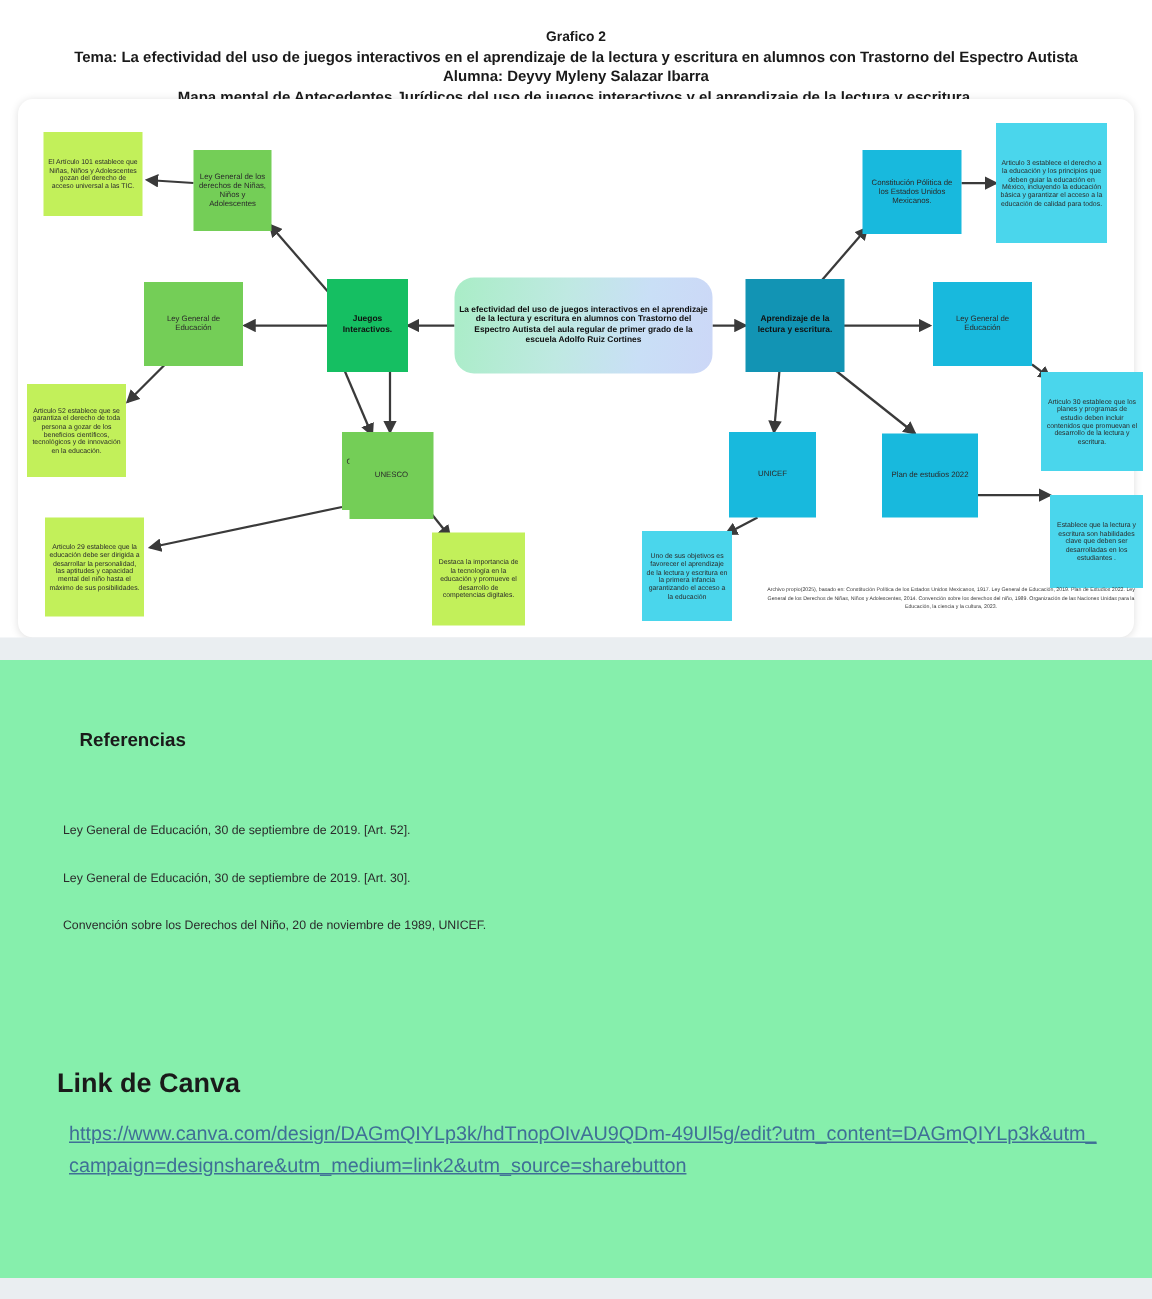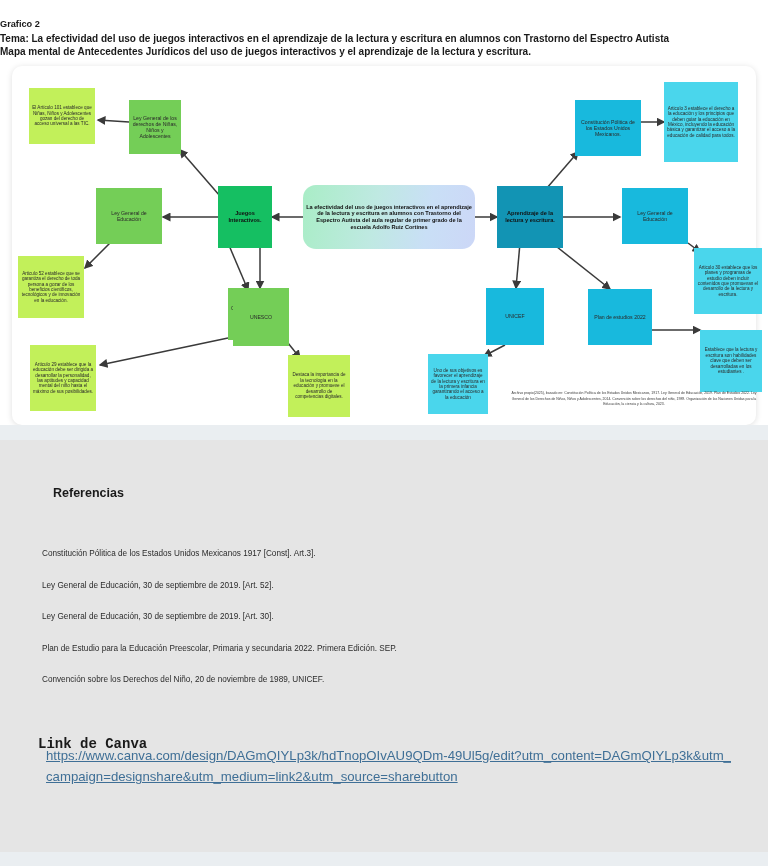--- a/index.html
+++ b/index.html
@@ -6,21 +6,21 @@
   body{
     width:768px;height:866px;
     background:#ffffff;
     font-family:"Liberation Sans", sans-serif;
     color:#222;
     overflow:hidden;
     position:relative;
   }
   
   #page1{position:absolute;left:0;top:0;width:768px;height:425px;background:#ffffff;}
-  #titleblock{position:absolute;left:0;top:18px;width:768px;}
+  #titleblock{position:absolute;left:0;top:18px;width:768px;text-align:center;}
   #titleblock .tline{font-weight:bold;font-size:10px;line-height:13.5px;color:#1a1a1a;letter-spacing:0px;}
   #titleblock .tline.t1{font-size:9.2px;}
   #diagram-card{
     position:absolute;left:12px;top:66px;width:744px;height:359px;
     background:#ffffff;border-radius:10px;
     box-shadow:0 0 0 0 rgba(0,0,0,0);
   }
   #diagram-card:before{
     content:"";position:absolute;left:0;top:0;right:0;bottom:0;
     border-radius:10px;box-shadow:0 1px 6px rgba(0,0,0,0.13);
@@ -45,39 +45,40 @@
   .c-light{background:#4ad6ec;}
   .c-mid{background:#18b9dd;}
   .c-dark{background:#1294b4;}
   #source-note{
     position:absolute;left:508px;top:391px;width:252px;
     font-size:3.5px;line-height:5.6px;text-align:center;color:#3a3a3a;
   }
   
   .pagebreak{position:absolute;left:0;width:768px;height:15px;background:#eaeef1;}
   
-  #page2{position:absolute;left:0;top:440px;width:768px;height:415px;background:#e5e5e5;}
+  #page2{position:absolute;left:0;top:440px;width:768px;height:415px;background:#86efac;}
   #ref-title{position:absolute;left:53px;top:46px;font-size:12.5px;font-weight:bold;color:#1a1a1a;}
   #ref-list{position:absolute;left:42px;top:108px;width:660px;}
   .ref-item{font-size:8.2px;line-height:11px;color:#2b2b2b;margin-bottom:20.5px;}
-  #canva-title{position:absolute;left:38px;top:296px;font-size:14px;font-weight:bold;color:#1a1a1a;font-family:Liberation Mono, monospace;}
+  #canva-title{position:absolute;left:38px;top:272px;font-size:18px;font-weight:bold;color:#1a1a1a;}
   #canva-link{
     position:absolute;left:46px;top:305px;width:690px;
     font-size:13.2px;line-height:21px;color:#3f6f96;
     text-decoration:underline;word-break:break-all;
   }
 </style>
 </head>
 <body>
 
 <div id="page1">
 
   <div id="titleblock">
     <div class="tline t1">Grafico 2</div>
     <div class="tline">Tema: La efectividad del uso de juegos interactivos en el aprendizaje de la lectura y escritura en alumnos con Trastorno del Espectro Autista</div>
+    <div class="tline">Alumna: Deyvy Myleny Salazar Ibarra</div>
     <div class="tline">Mapa mental de Antecedentes Jurídicos del uso de juegos interactivos y el aprendizaje de la lectura y escritura.</div>
   </div>
 
   <div id="diagram-card"></div>
 
   <svg id="canvas" viewBox="0 0 768 425">
     <defs>
       <marker id="ah" markerWidth="6" markerHeight="6" refX="5" refY="3" orient="auto">
         <path d="M0,0 L6,3 L0,6 z" fill="#3a3a3a"></path>
       </marker>
@@ -155,24 +156,22 @@
   <div id="source-note">Archivo propio(2025), basado en: Constitución Política de los Estados Unidos Mexicanos, 1917. Ley General de Educación, 2019. Plan de Estudios 2022. Ley General de los Derechos de Niñas, Niños y Adolescentes, 2014. Convención sobre los derechos del niño, 1989. Organización de las Naciones Unidas para la Educación, la ciencia y la cultura, 2023.</div>
 </div>
 
 <div class="pagebreak" style="top:425px;"></div>
 
 <div id="page2">
 
   <div id="ref-title">Referencias</div>
 
   <div id="ref-list">
-    <div class="ref-item">Constitución Pólitica de los Estados Unidos Mexicanos 1917 [Const]. Art.3].</div>
     <div class="ref-item">Ley General de Educación, 30 de septiembre de 2019. [Art. 52].</div>
     <div class="ref-item">Ley General de Educación, 30 de septiembre de 2019. [Art. 30].</div>
-    <div class="ref-item">Plan de Estudio para la Educación Preescolar, Primaria y secundaria 2022. Primera Edición. SEP.</div>
     <div class="ref-item">Convención sobre los Derechos del Niño, 20 de noviembre de 1989, UNICEF.</div>
   </div>
 
   <div id="canva-title">Link de Canva</div>
   <a id="canva-link" href="#">https://www.canva.com/design/DAGmQIYLp3k/hdTnopOIvAU9QDm-49Ul5g/edit?utm_content=DAGmQIYLp3k&amp;utm_campaign=designshare&amp;utm_medium=link2&amp;utm_source=sharebutton</a>
 </div>
 
 <div class="pagebreak" style="top:852px;"></div>
 
 </body></html>

